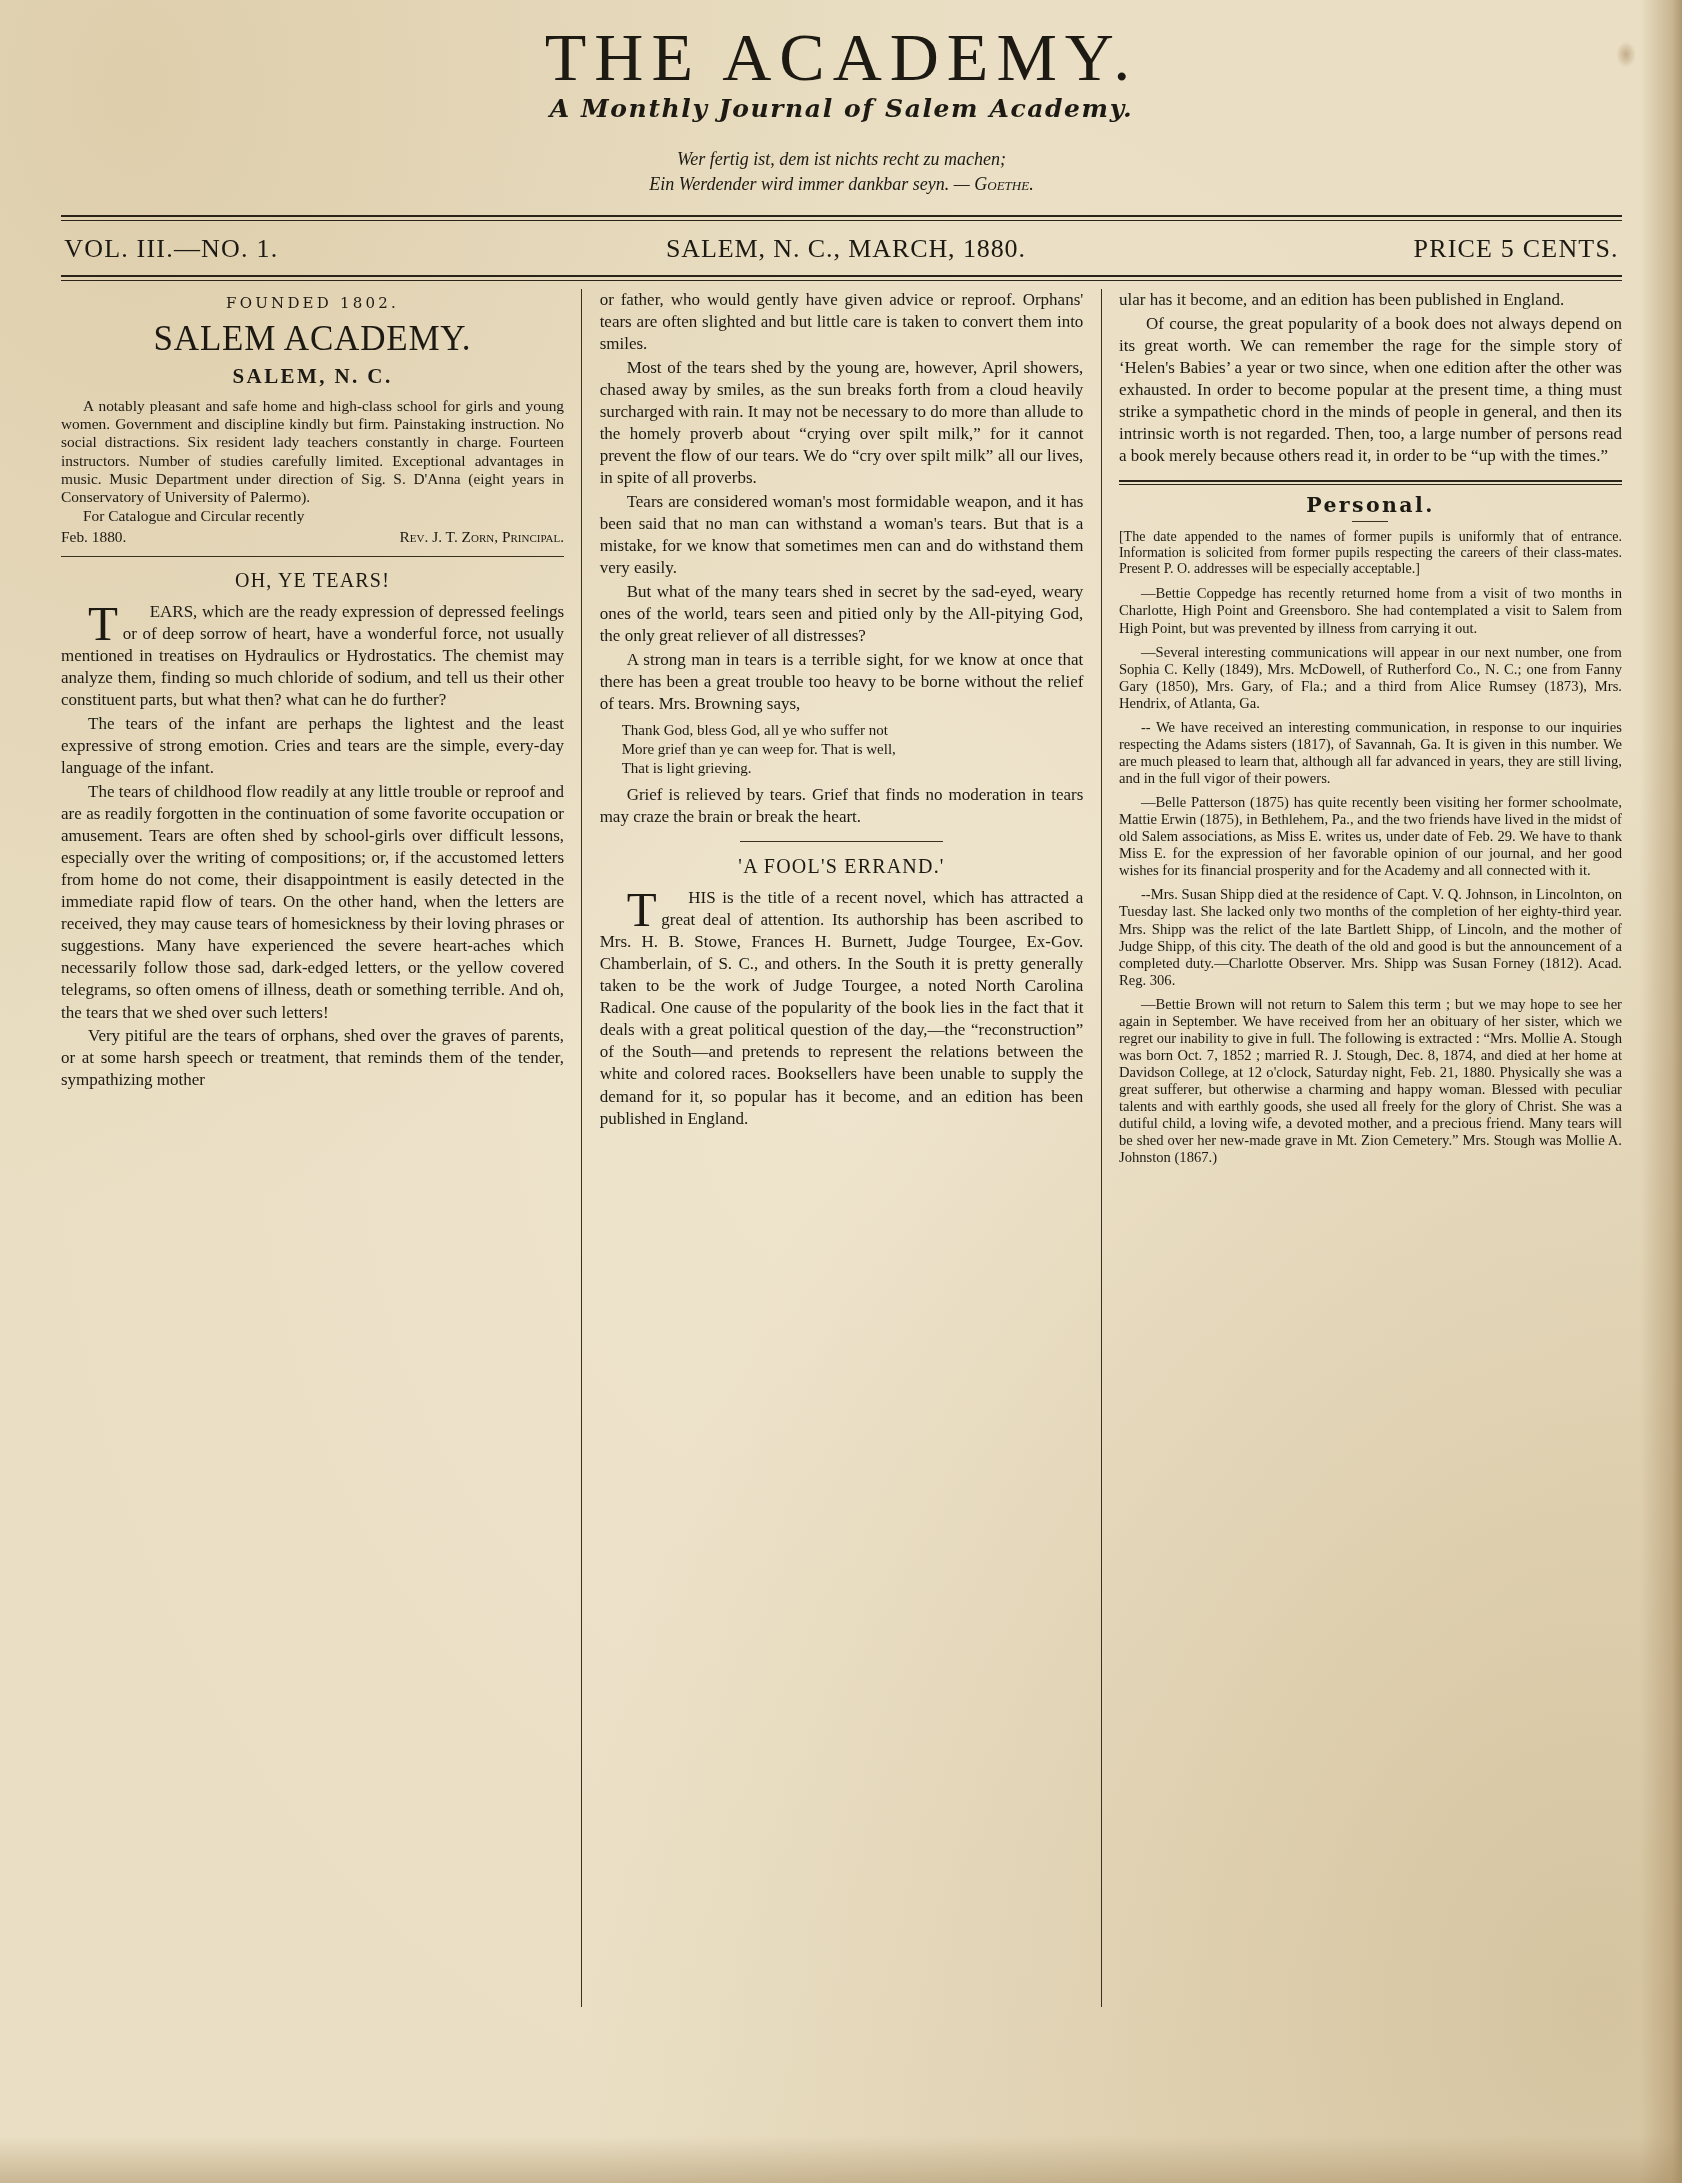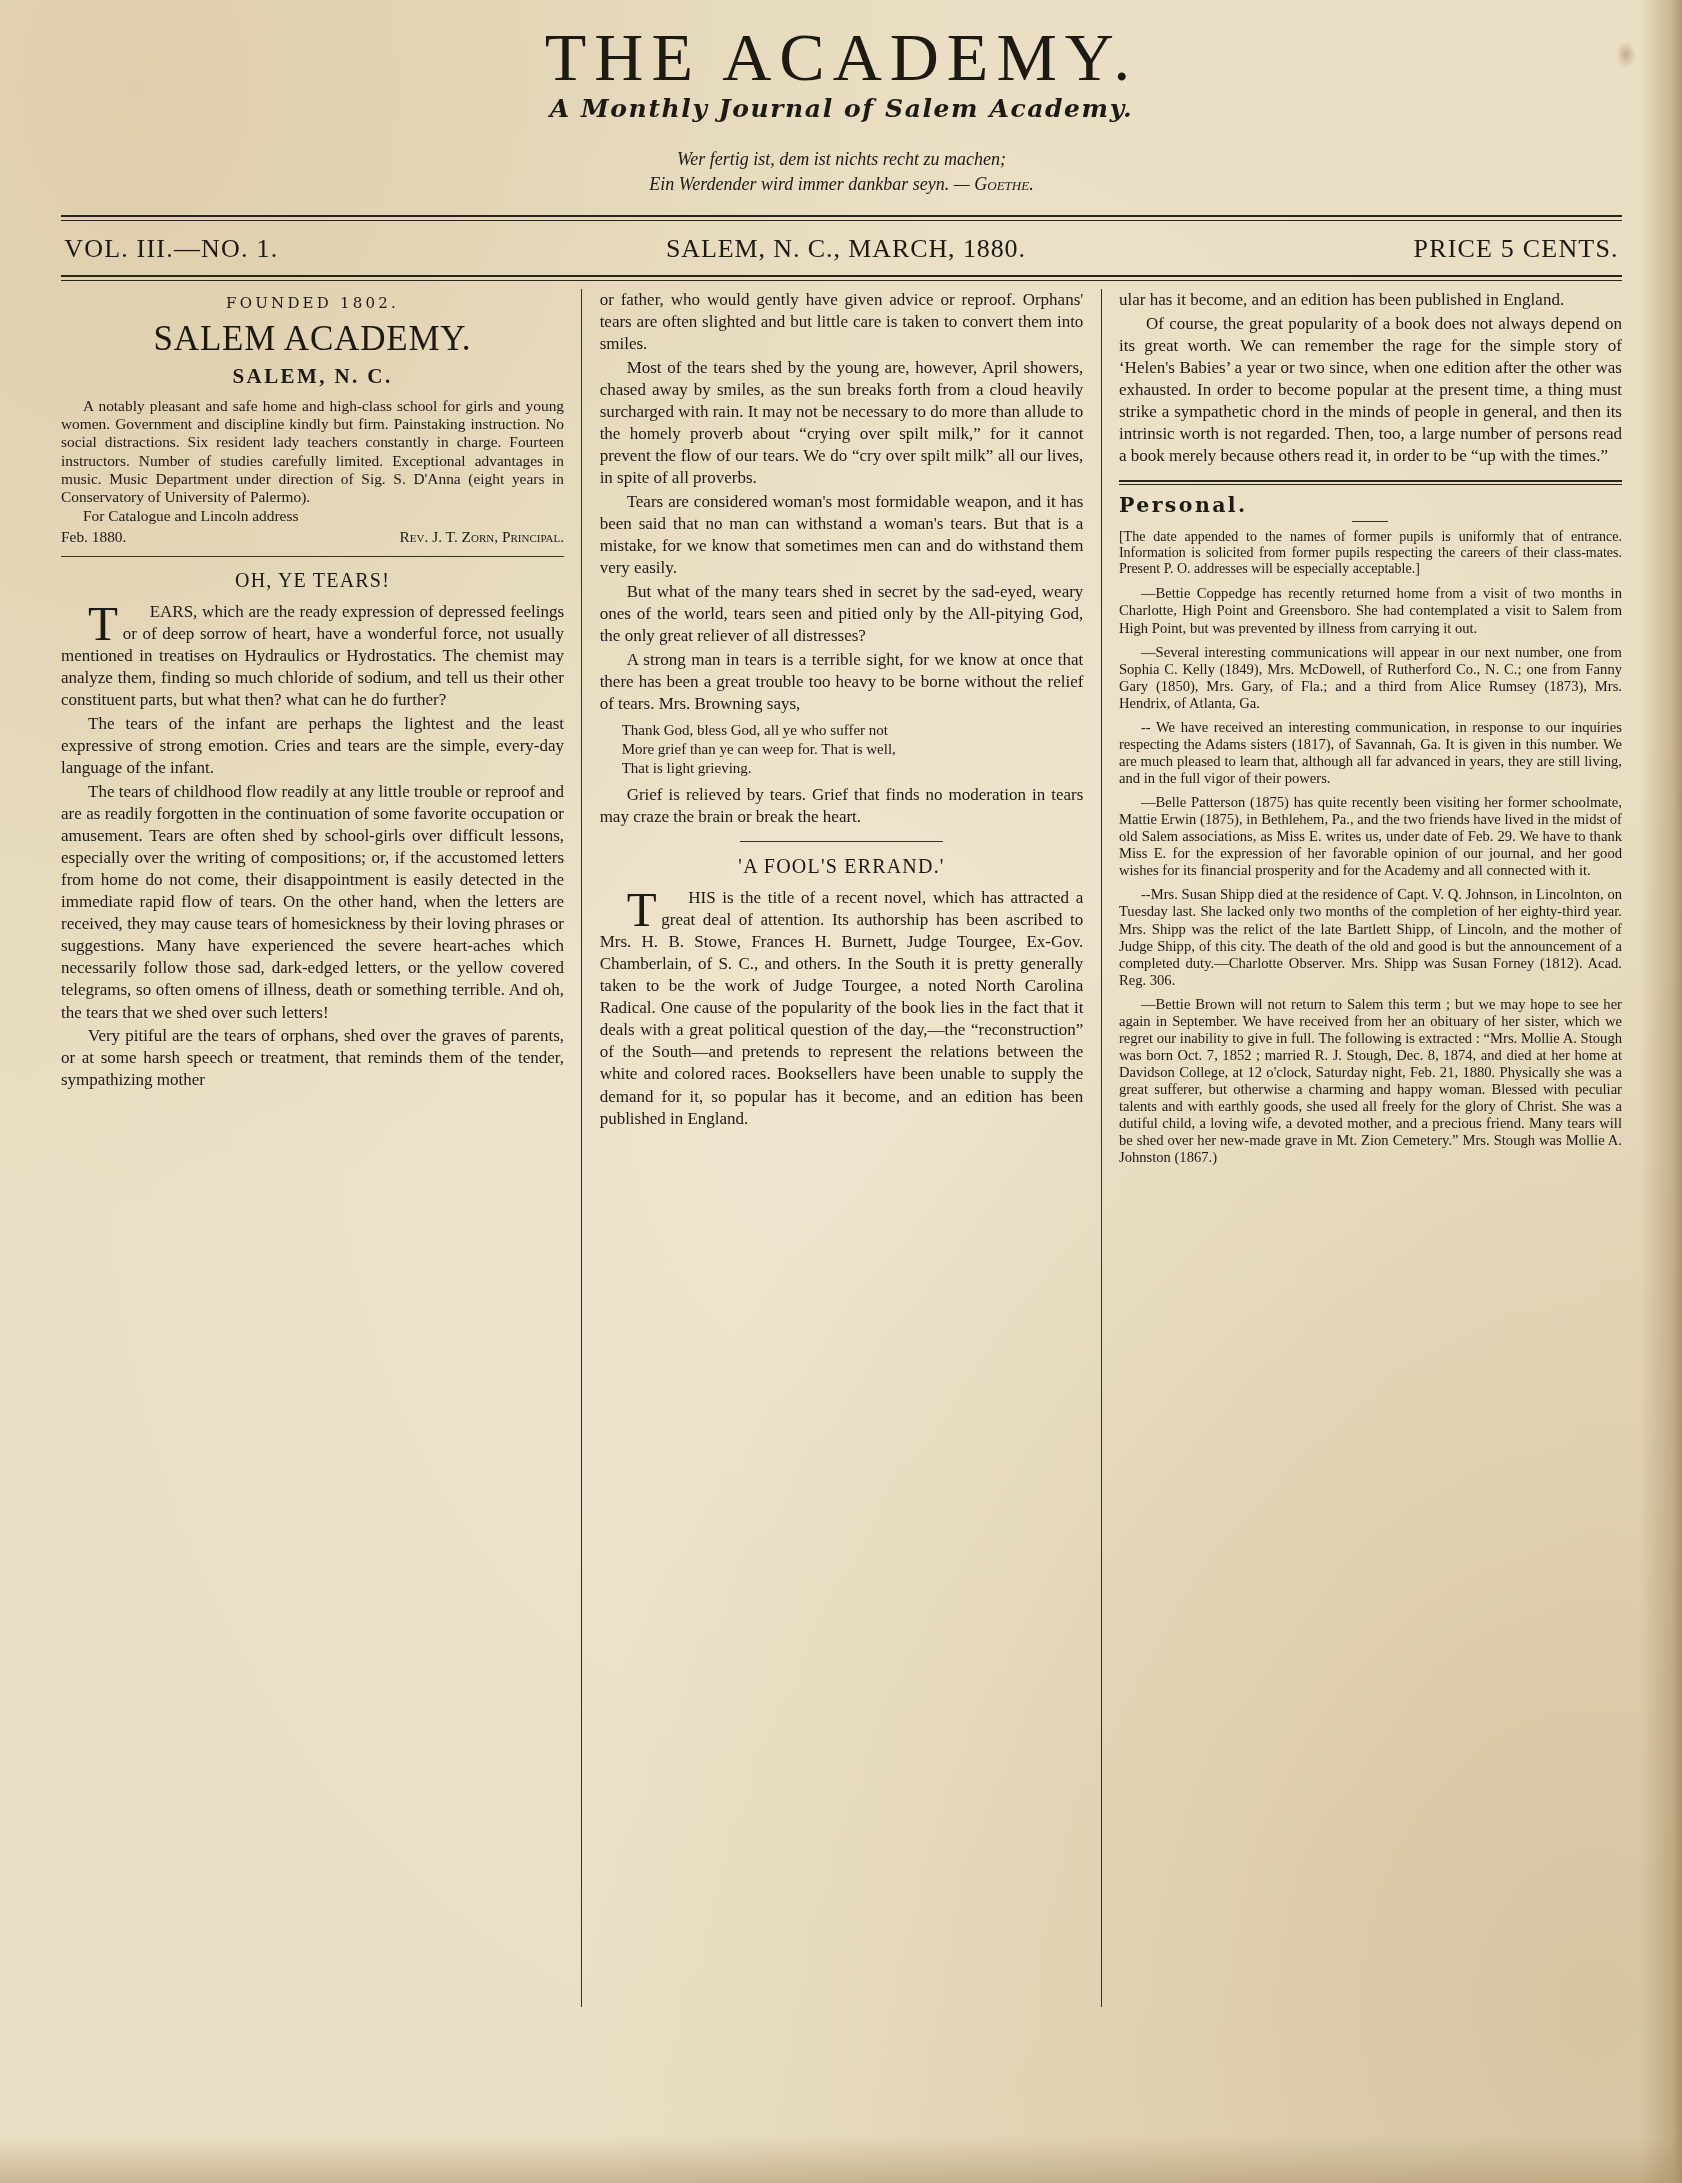--- a/index.html
+++ b/index.html
@@ -210,21 +210,21 @@
 
   
   .personal-rule-top {
     border: 0;
     border-top: 2.4px solid #2a2418;
     border-bottom: 0.8px solid #2a2418;
     height: 2.4px;
     margin: 12.6px 0 6.3px 0;
   }
   .personal-head {
-    text-align: left;
+    text-align: center;
     font-family: "DejaVu Serif", serif;
     font-weight: 700;
     font-size: 20.5px;
     letter-spacing: 2.4px;
     margin: 3.2px 0 1.6px 0;
   }
   .personal-dash {
     width: 36px;
     margin: 3.2px auto 6.3px auto;
     border: 0;
@@ -273,21 +273,21 @@
 
   <div class="columns">
 
     <div class="col c1">
 
       <div class="ad-founded">FOUNDED 1802.</div>
       <div class="ad-name">SALEM ACADEMY.</div>
       <div class="ad-place">SALEM, N. C.</div>
       <div class="ad-body">
         <p>A notably pleasant and safe home and high-class school for girls and young women. Government and discipline kindly but firm. Painstaking instruction. No social distractions. Six resident lady teachers constantly in charge. Fourteen instructors. Number of studies carefully limited. Exceptional advantages in music. Music Department under direction of Sig. S. D'Anna (eight years in Conservatory of University of Palermo).</p>
-        <p class="noindent" style="text-indent:22px">For Catalogue and Lincoln address</p>
+        <p class="noindent" style="text-indent:22px">For Catalogue and Circular recently</p>
       </div>
       <div class="ad-foot">
         <span>Feb. 1880.</span>
         <span class="sc">Rev. J. T. Zorn, Principal.</span>
       </div>
 
       <hr class="ad-rule">
 
       <div class="head">OH, YE TEARS!</div>
 

